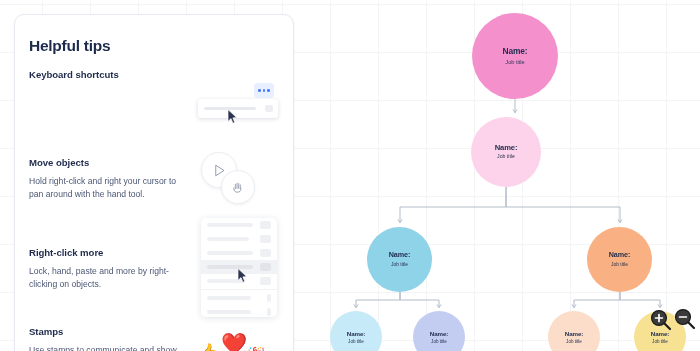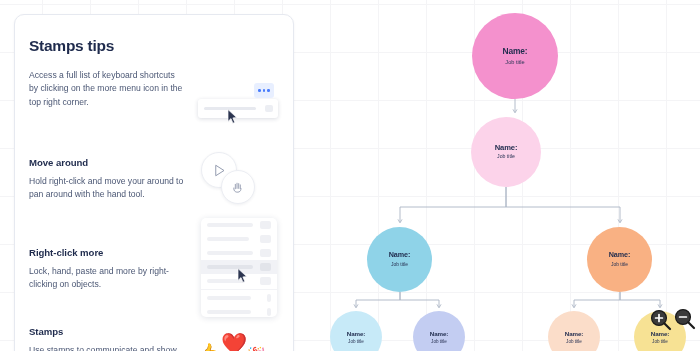--- a/index.html
+++ b/index.html
@@ -341,44 +341,44 @@
       <svg viewBox="0 0 22 22" width="22" height="22">
         <circle cx="9" cy="9" r="7.4" fill="#3a3a3a" stroke="#1b1b1b" stroke-width="1.3"></circle>
         <line x1="14.2" y1="14.2" x2="20" y2="20" stroke="#1b1b1b" stroke-width="2.2" stroke-linecap="round"></line>
         <line x1="5.6" y1="9" x2="12.4" y2="9" stroke="#ffffff" stroke-width="1.7" stroke-linecap="round"></line>
       </svg>
     </div>
   </div>
 
   <div id="tips-panel">
 
-    <div id="tips-title">Stamps tips</div>
+    <div id="tips-title">Helpful tips</div>
 
     <div class="tip" style="top:54px;">
-      <p>Access a full list of keyboard shortcuts by clicking on the more menu icon in the top right corner.</p>
+      <h3>Keyboard shortcuts</h3>
     </div>
 
     <div class="tip-art" id="art-kbd">
       <div id="kbd-bar">
         <div id="kbd-bar-line"></div>
         <div id="kbd-bar-chip"></div>
       </div>
       <div id="more-menu-btn">
         <span></span>
         <span></span>
         <span></span>
       </div>
       <svg class="cursor" style="left:29px; top:26px;" viewBox="0 0 11 16">
         <path d="M1,0.6 L1,12.4 L4.0,9.6 L5.9,14.2 L7.8,13.4 L5.9,8.9 L9.7,8.6 Z" fill="#2c3550" stroke="#ffffff" stroke-width="0.7" stroke-linejoin="round"></path>
       </svg>
     </div>
 
     <div class="tip" style="top:142px;">
-      <h3>Move around</h3>
-      <p>Hold right-click and move your around to pan around with the hand tool.</p>
+      <h3>Move objects</h3>
+      <p>Hold right-click and right your cursor to pan around with the hand tool.</p>
     </div>
 
     <div class="tip-art" id="art-move">
       <div class="circ" id="circ-cursor">
         <svg viewBox="0 0 20 20" width="15" height="15">
           <path d="M5,3 L16,10 L5,17 Z" fill="none" stroke="#8e96ab" stroke-width="1.25" stroke-linejoin="round"></path>
         </svg>
       </div>
       <div class="circ" id="circ-hand">
         <svg viewBox="0 0 20 20" width="14" height="14">

